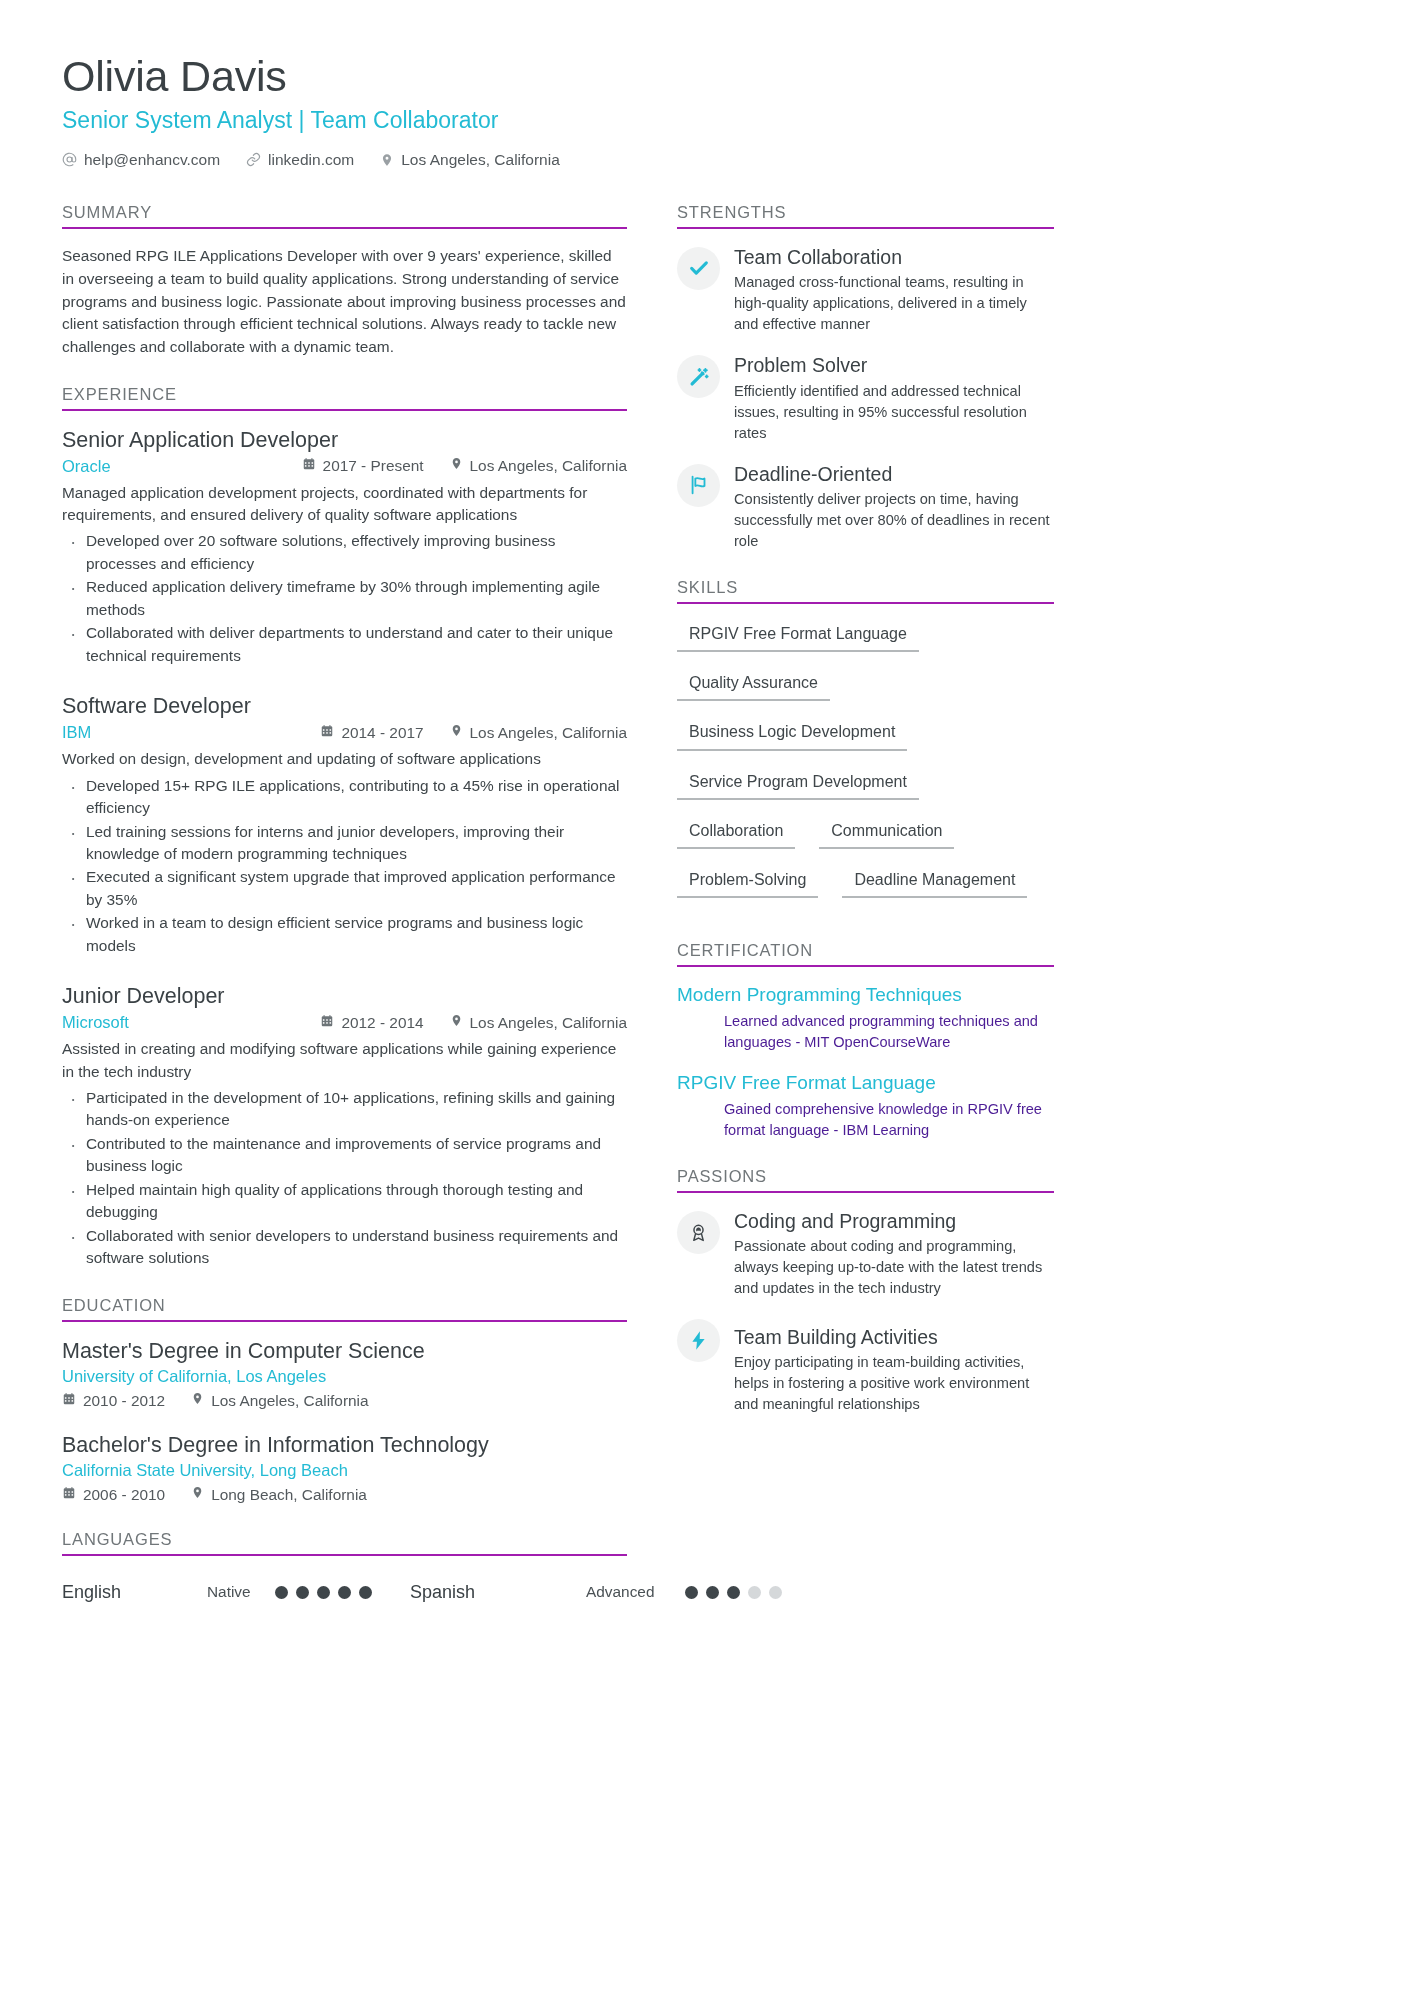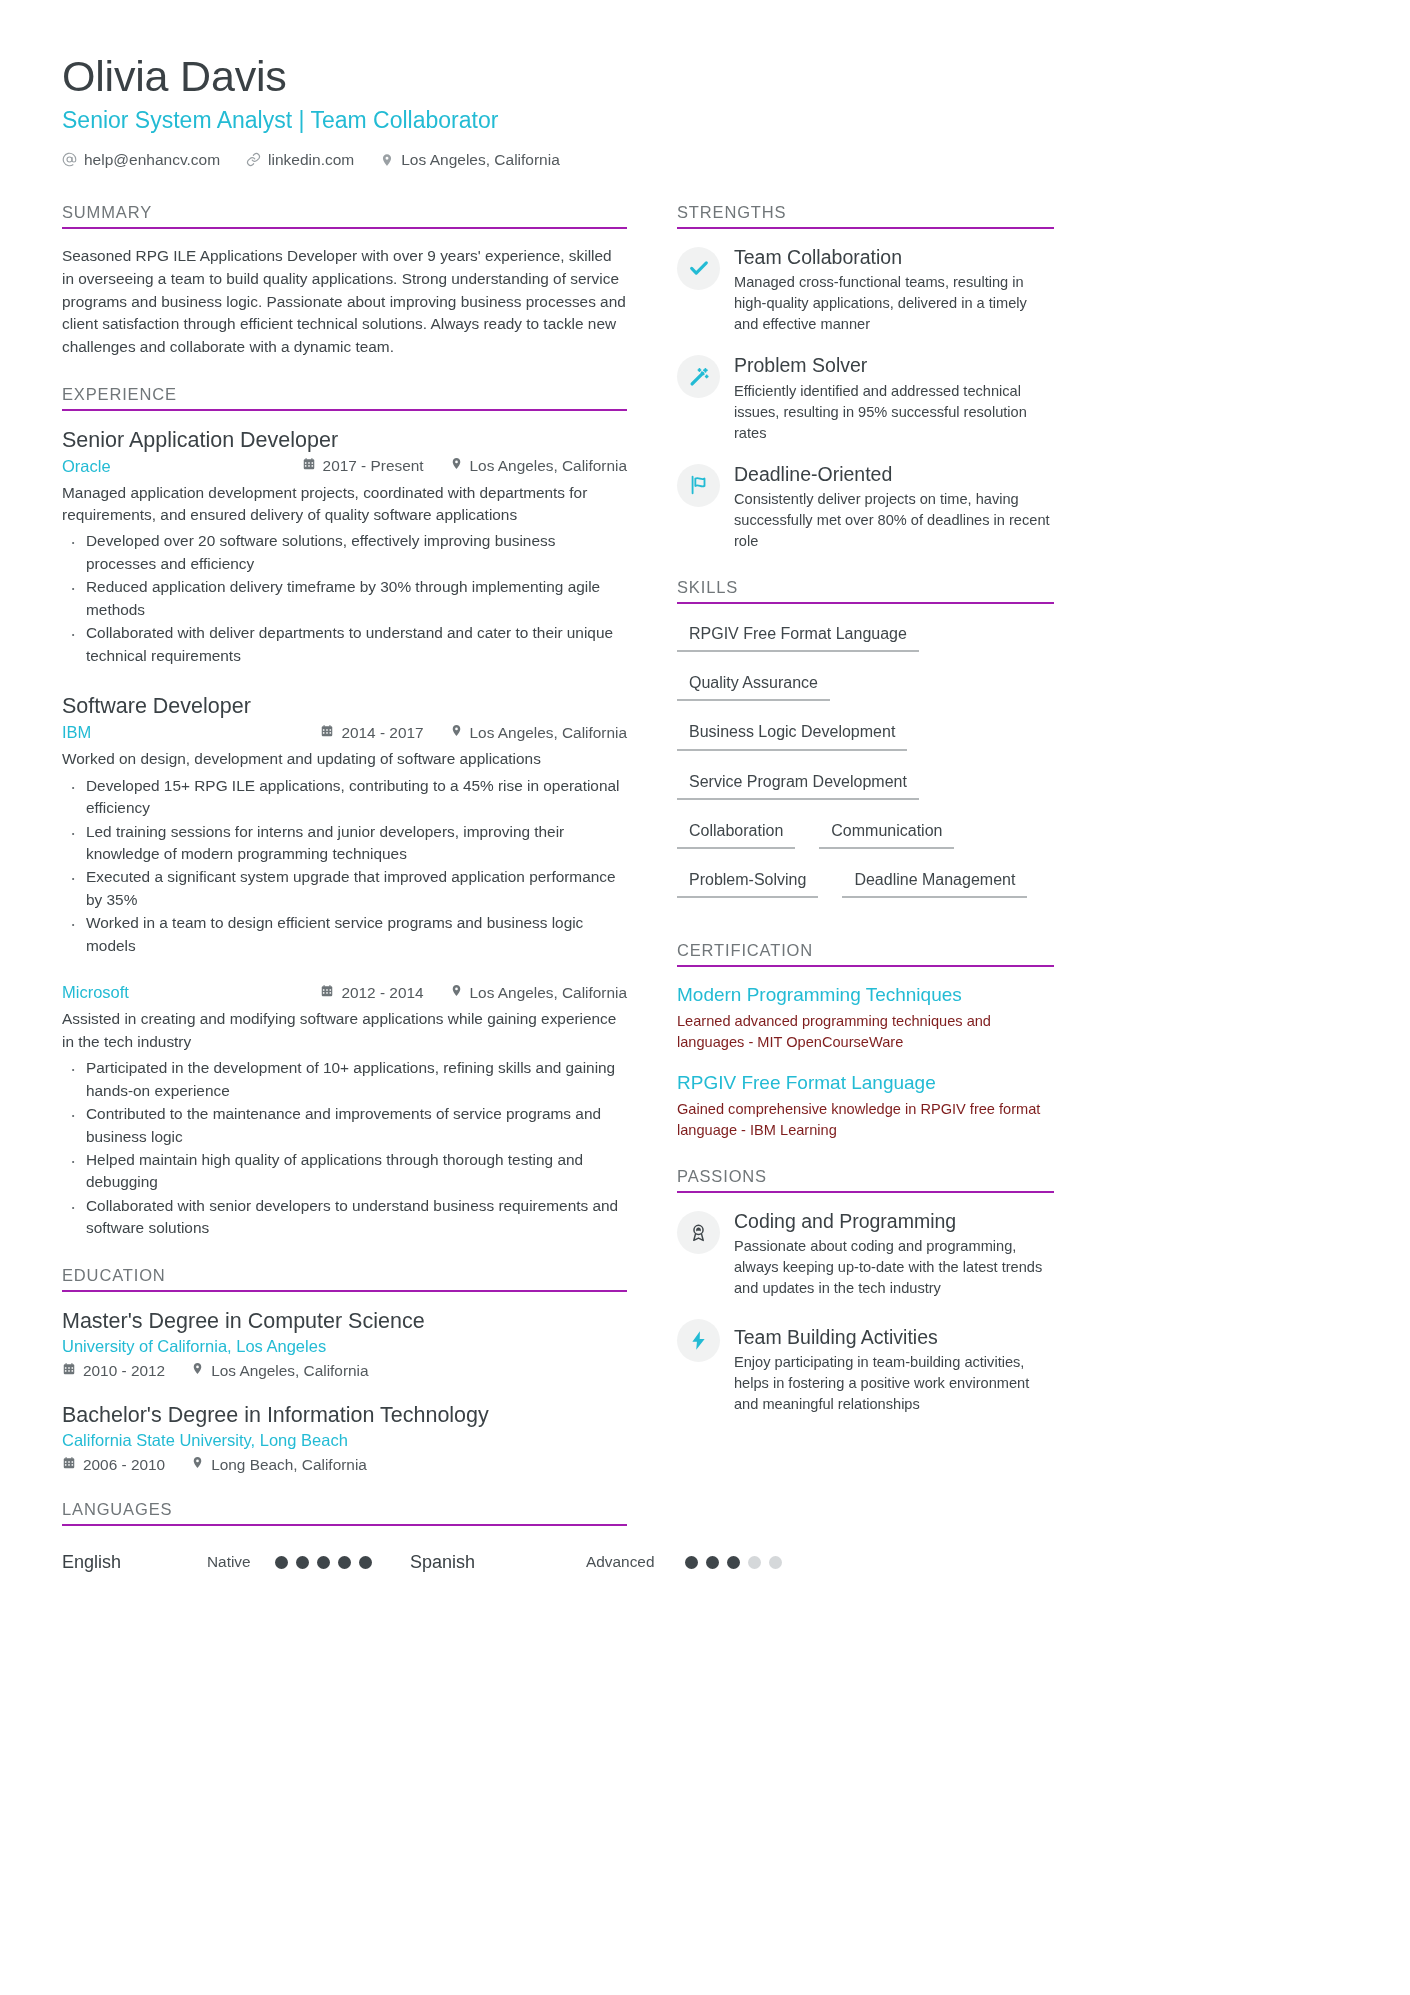--- a/index.html
+++ b/index.html
@@ -153,21 +153,21 @@
     border-bottom: 2px solid #b4b8ba;
     margin-bottom: 17px;
     white-space: nowrap;
     line-height: 1.2;
   }
 
   
   .cert-entry { margin-bottom: 18px; }
   .cert-entry:last-child { margin-bottom: 0; }
   .cert-name { font-size: 19px; font-weight: 300; color: #23bbd4; line-height: 1.3; margin-bottom: 3px; }
-  .cert-desc { font-size: 14.6px; line-height: 1.44; color: #7f1d1d; }
+  .cert-desc { font-size: 14.6px; line-height: 1.44; color: #4c1d95; margin-left: 47px; }
 
   .sec-gap-lg { margin-top: 34px; }
 </style>
 </head>
 <body>
 
 <div class="header">
   <div class="full-name">Olivia Davis</div>
   <div class="job-title">Senior System Analyst | Team Collaborator</div>
   <div class="contact-row">
@@ -289,20 +289,21 @@
         <div class="entry-desc">Worked on design, development and updating of software applications</div>
         <ul class="bullets">
           <li>Developed 15+ RPG ILE applications, contributing to a 45% rise in operational efficiency</li>
           <li>Led training sessions for interns and junior developers, improving their knowledge of modern programming techniques</li>
           <li>Executed a significant system upgrade that improved application performance by 35%</li>
           <li>Worked in a team to design efficient service programs and business logic models</li>
         </ul>
       </div>
 
       <div class="entry">
+        <div class="entry-title">Junior Developer</div>
         <div class="entry-meta">
           <span class="entry-company">Microsoft</span>
           <span class="meta-right">
             <span class="meta-piece">
               <span class="ico">
                 <svg width="14" height="14" viewBox="0 0 24 24" fill="currentColor">
                     <rect x="3" y="4" width="18" height="17" rx="2"></rect>
                     <rect x="5" y="9" width="2.6" height="2.6" fill="#fff"></rect>
                     <rect x="10.7" y="9" width="2.6" height="2.6" fill="#fff"></rect>
                     <rect x="16.4" y="9" width="2.6" height="2.6" fill="#fff"></rect>

